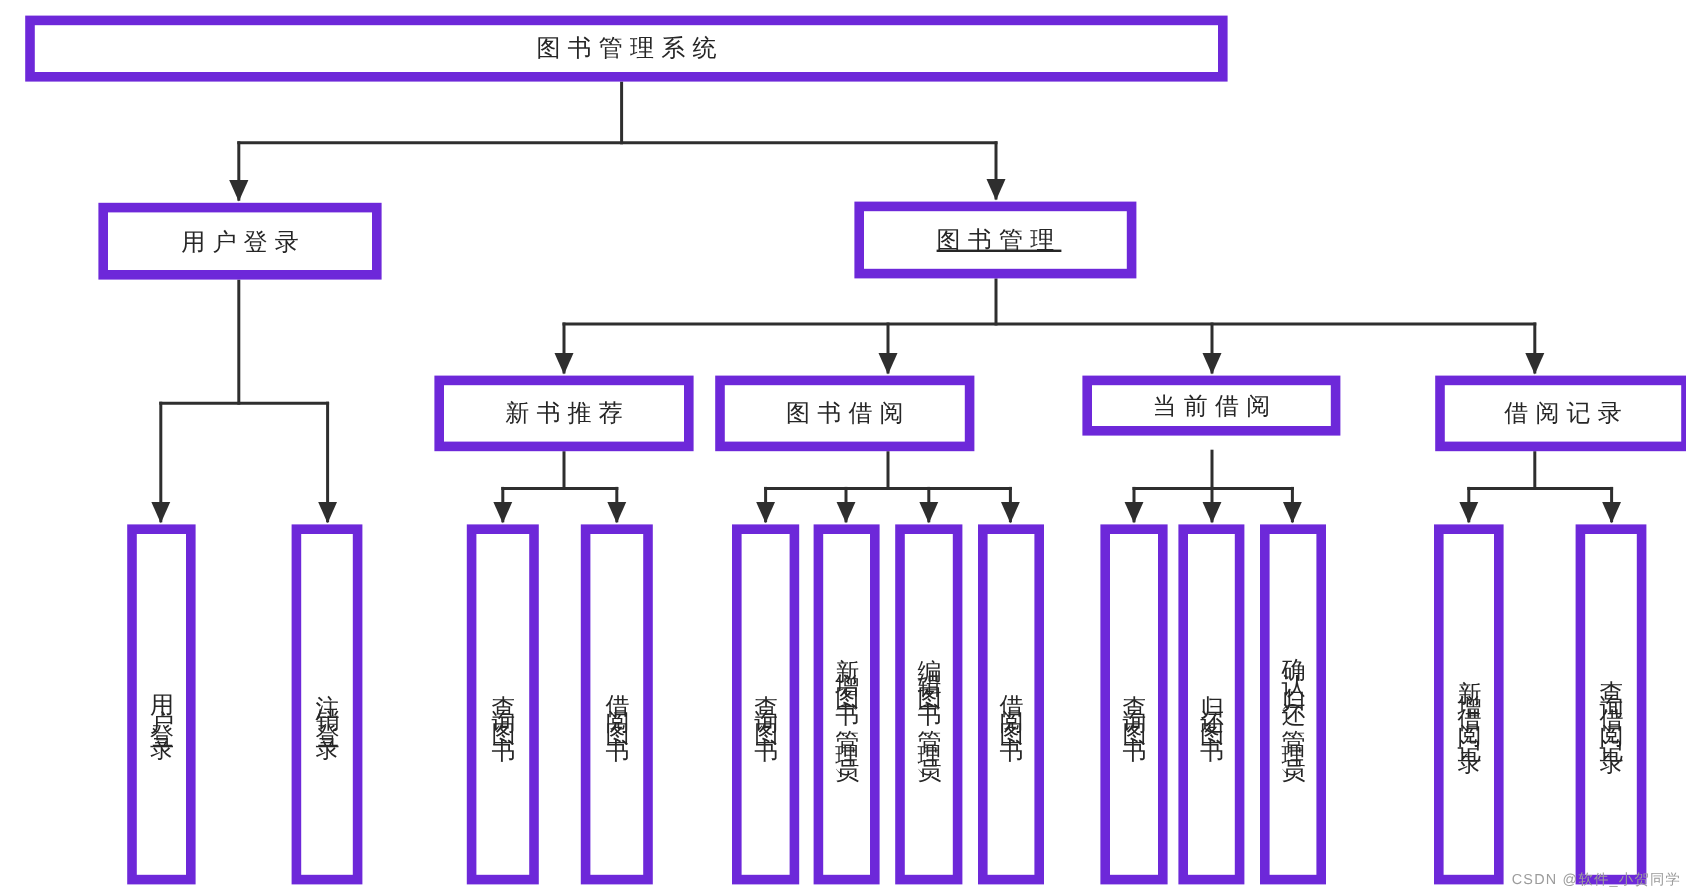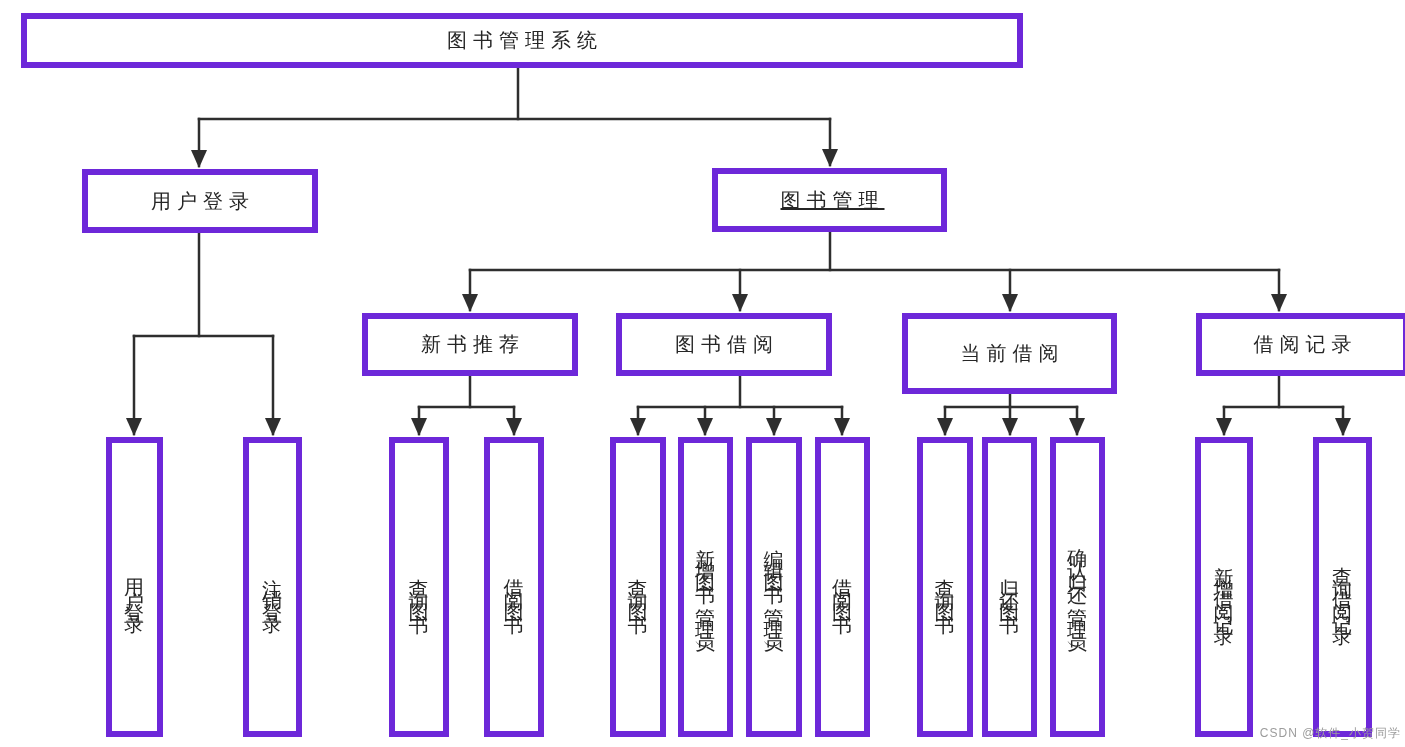--- a/index.html
+++ b/index.html
@@ -14,21 +14,21 @@
   svg.wires {
     position: absolute;
     left: 0; top: 0;
     width: 1405px; height: 747px;
     z-index: 1;
   }
   .node {
     position: absolute;
     box-sizing: border-box;
     background: #ffffff;
-    border: 6px solid #6d28d9;
+    border: 8px solid #6d28d9;
     color: #262626;
     display: flex;
     align-items: center;
     justify-content: center;
     z-index: 2;
   }
   .node.h {
     font-size: 20px;
     letter-spacing: 6px;
     text-indent: 6px;
@@ -120,22 +120,22 @@
       </g>
     </g>
   </svg>
 
   <div class="node h" style="left:21px; top:13px; width:1002px; height:55px;">图书管理系统</div>
 
   <div class="node h" style="left:82px; top:169px; width:236px; height:64px;">用户登录</div>
   <div class="node h" style="left:712px; top:168px; width:235px; height:64px;text-decoration:underline;">图书管理</div>
 
   <div class="node h" style="left:362px; top:313px; width:216px; height:63px;">新书推荐</div>
-  <div class="node h" style="left:616px; top:313px; width:216px; height:63px;">图书借阅</div>
-  <div class="node h" style="left:902px; top:313px; width:215px; height:81px;">当前借阅</div>
+  <div class="node h" style="left:596px; top:313px; width:216px; height:63px;">图书借阅</div>
+  <div class="node h" style="left:902px; top:313px; width:215px; height:50px;">当前借阅</div>
   <div class="node h" style="left:1172px; top:313px; width:213px; height:63px;margin-left:24px;">借阅记录</div>
 
   <div class="node v" style="left:106px; top:437px; width:57px; height:300px;">用户登录</div>
   <div class="node v" style="left:243px; top:437px; width:59px; height:300px;">注销登录</div>
 
   <div class="node v" style="left:389px; top:437px; width:60px; height:300px;">查询图书</div>
   <div class="node v" style="left:484px; top:437px; width:60px; height:300px;">借阅图书</div>
 
   <div class="node v" style="left:610px; top:437px; width:56px; height:300px;">查询图书</div>
   <div class="node v" style="left:678px; top:437px; width:55px; height:300px;">新增图书（管理员）</div>

